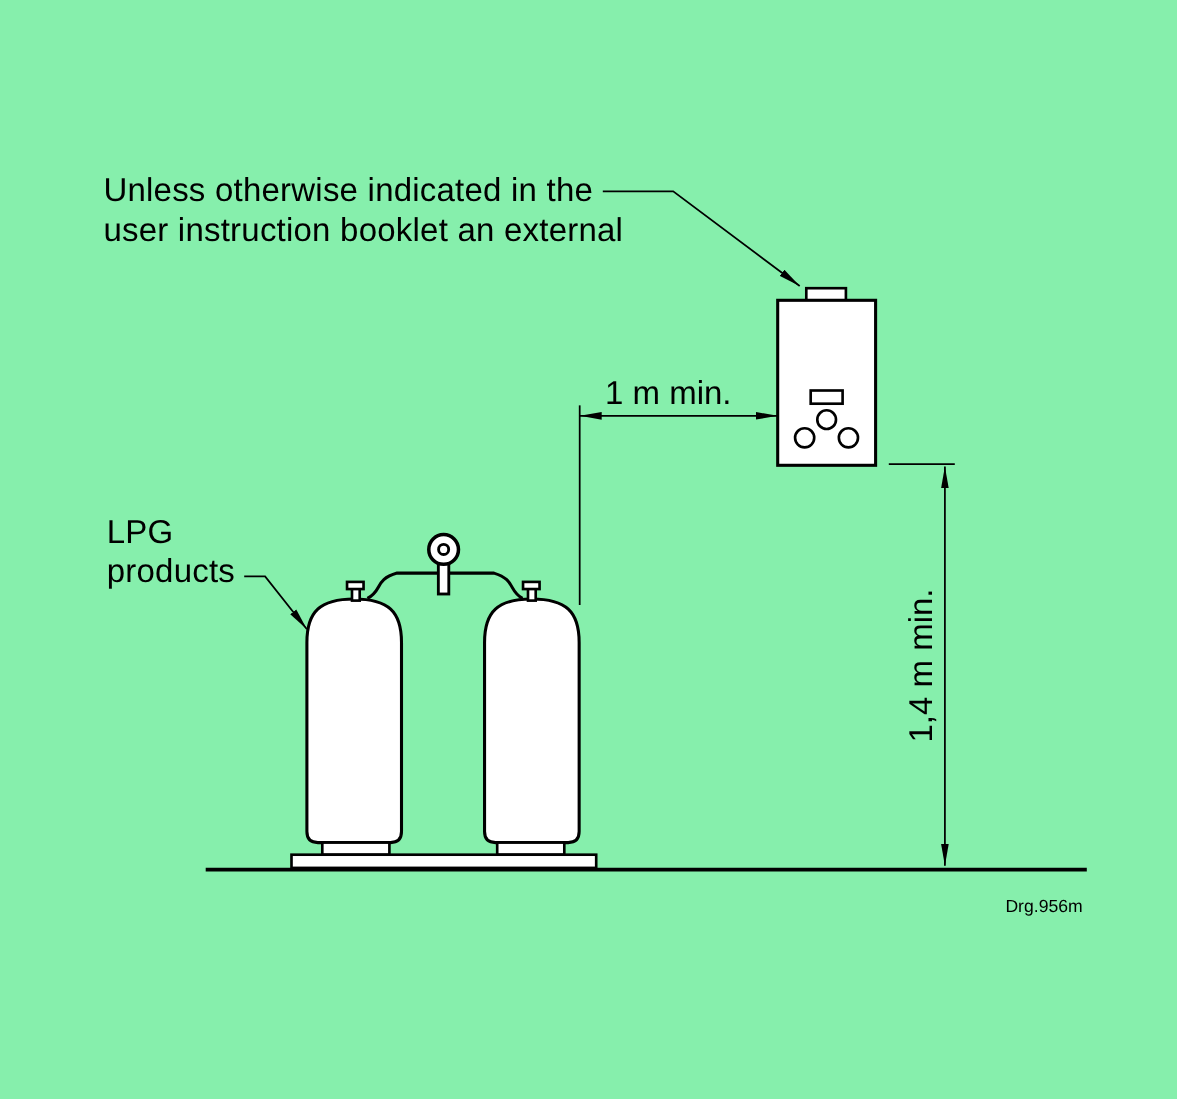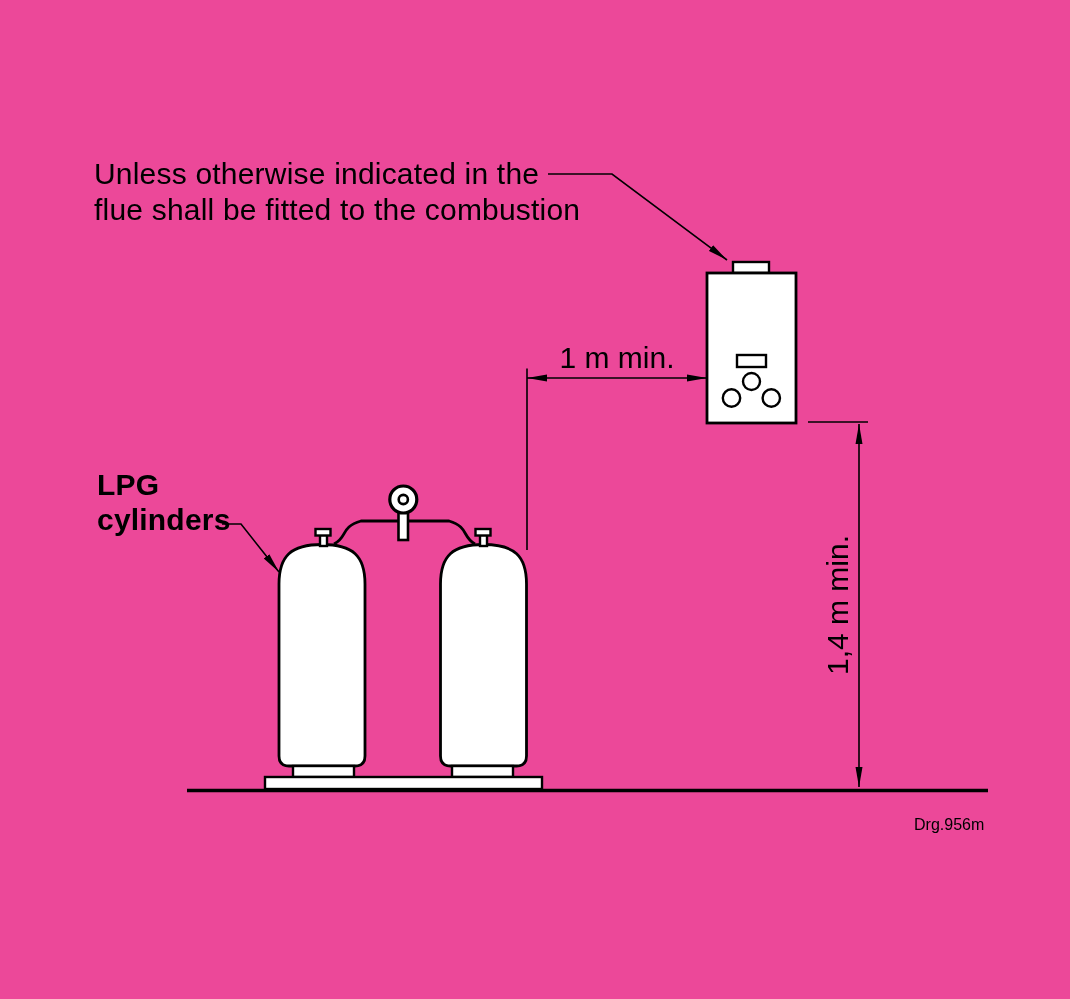--- a/index.html
+++ b/index.html
@@ -1,45 +1,44 @@
 <!DOCTYPE html>
 <html><head>
 <meta charset="utf-8">
 <style>
   html, body { margin: 0; padding: 0; background: #ffffff; }
   .canvas {
     position: relative;
     width: 1070px;
     height: 999px;
-    background: #ec4899;
+    background: #86efac;
     font-family: "Liberation Sans", sans-serif;
     color: #000000;
     overflow: hidden;
   }
   .canvas svg {
     position: absolute;
     left: 0; top: 0;
     width: 1070px; height: 999px;
   }
   .txt { position: absolute; white-space: nowrap; }
   .note-block {
     left: 94px; top: 156px;
     font-size: 30px; line-height: 36px;
     letter-spacing: 0.2px;
   }
   .lpg-block {
     left: 97px; top: 467px;
     font-size: 30px; line-height: 35px;
     letter-spacing: 0.2px;
-    font-weight: bold;
   }
   .dim-h-label {
     left: 550px; top: 341px;
     width: 134px;
-    text-align: center;
+    text-align: left;
     font-size: 30px;
   }
   .dim-v-label {
     left: 764px; top: 589px;
     width: 146px; height: 32px;
     text-align: center;
     font-size: 30px;
     transform: rotate(-90deg);
     transform-origin: center center;
   }
@@ -113,26 +112,26 @@
     </g>
 
     <g stroke="#000000" stroke-width="1.6" fill="none">
       <path d="M808,422 L868,422"></path>
       <path d="M859,424 L859,787" marker-start="url(#arrow)" marker-end="url(#arrow)"></path>
     </g>
   </svg>
 
   <div class="txt note-block">
     <div>Unless otherwise indicated in the</div>
-    <div>flue shall be fitted to the combustion</div>
+    <div>user instruction booklet an external</div>
   </div>
 
   <div class="txt lpg-block">
     <div>LPG</div>
-    <div>cylinders</div>
+    <div>products</div>
   </div>
 
   <div class="txt dim-h-label">1 m min.</div>
 
   <div class="txt dim-v-label">1,4 m min.</div>
 
   <div class="txt drg-label">Drg.956m</div>
 
 </div>
 

